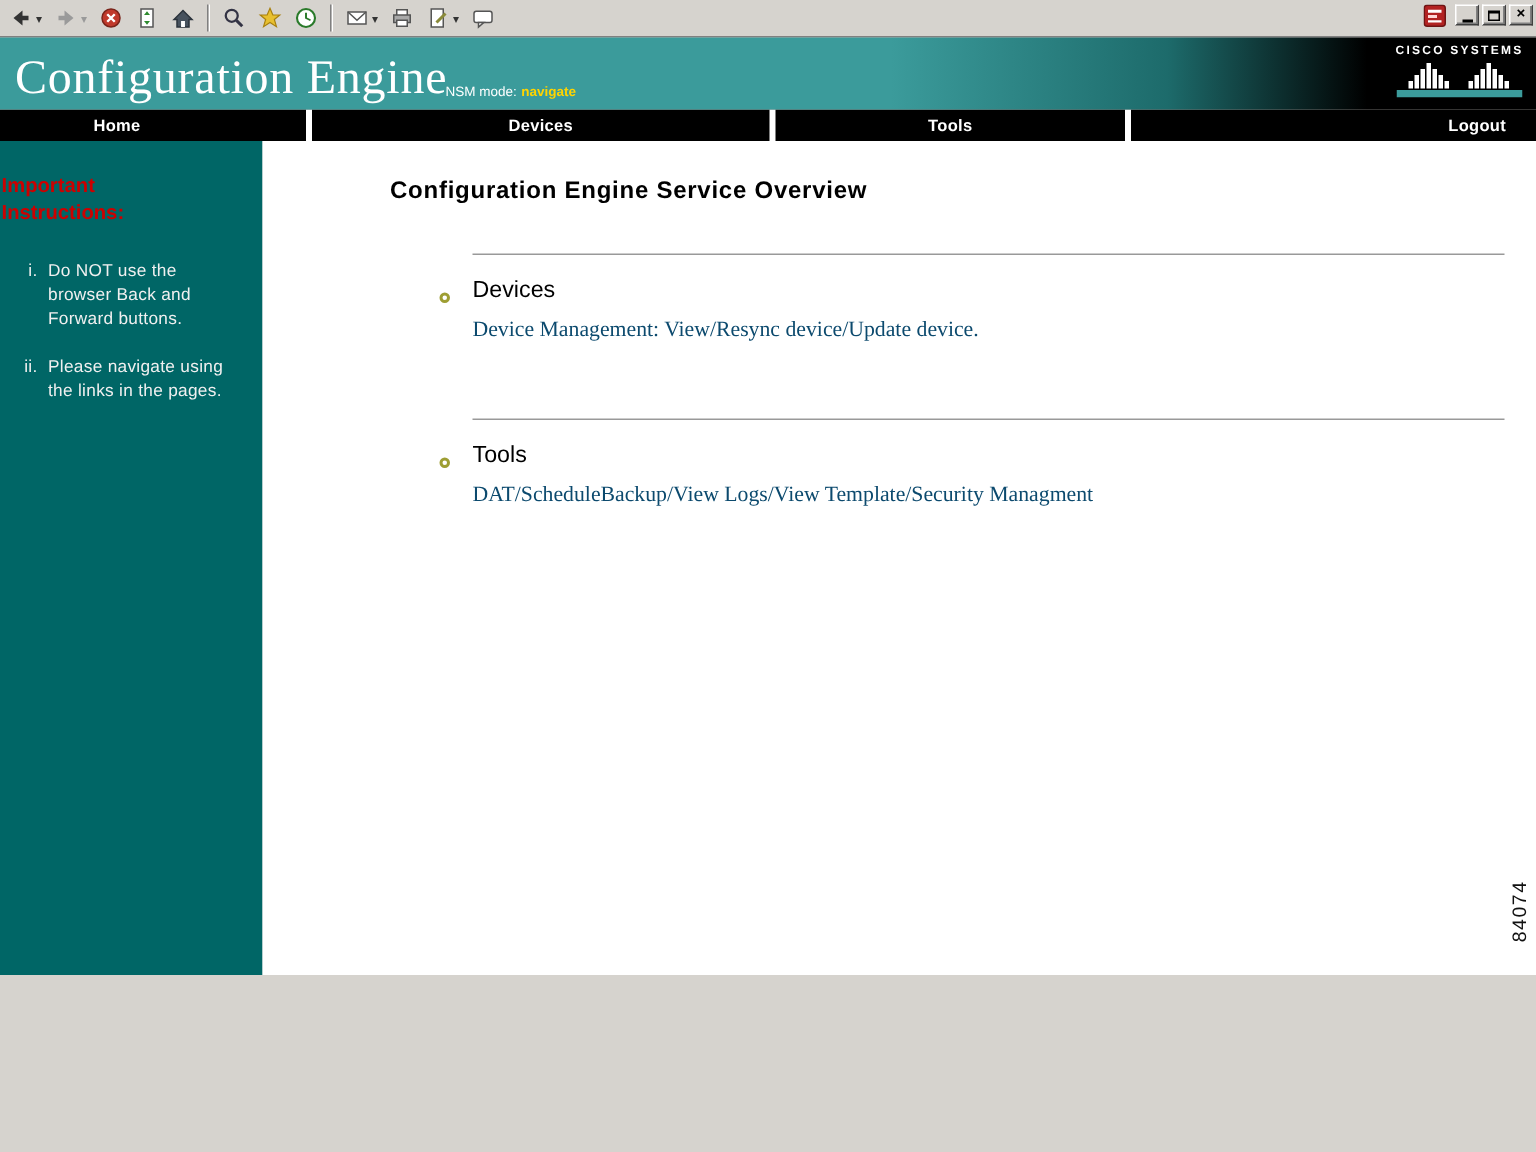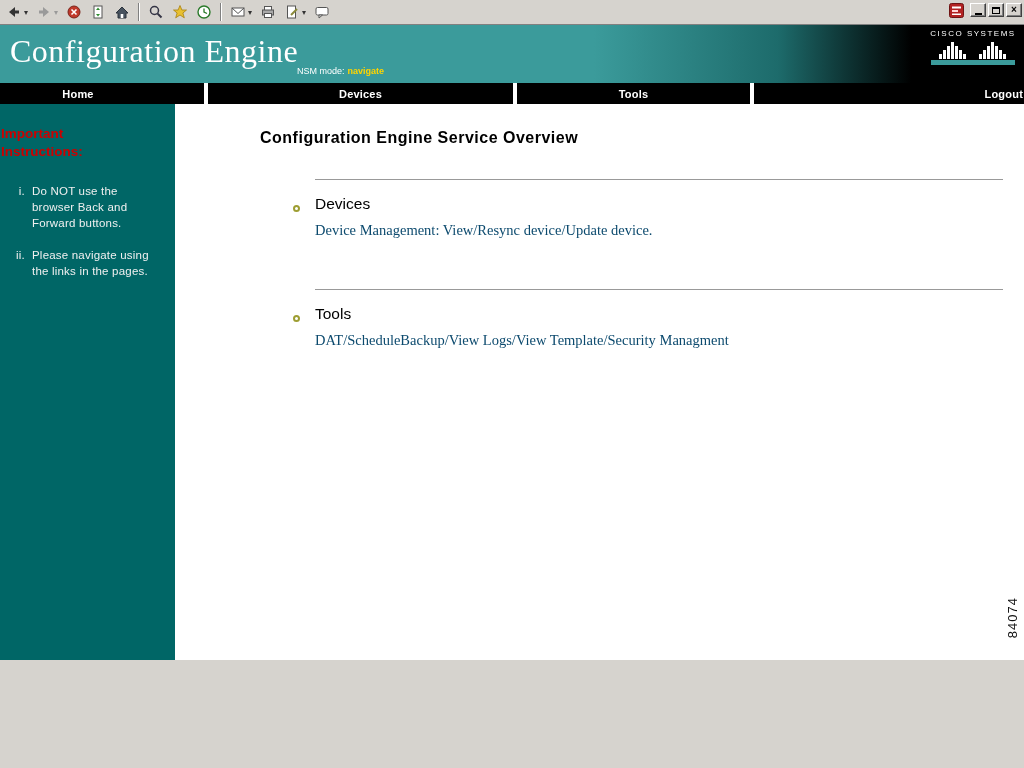--- a/index.html
+++ b/index.html
@@ -43,49 +43,49 @@
     box-shadow:inset -1px -1px 0 #808080;
     display:flex; align-items:center; justify-content:center;
     font-size:10px; font-weight:bold; line-height:1; color:#000;
     padding:0;
   }
   .min-bar { width:7px; height:2px; background:#000; margin-top:7px; }
   .restore-box { width:8px; height:7px; border:1px solid #000; border-top-width:2px; }
 
   
   .banner {
-    position:relative; height:58px; width:1024px;
+    position:relative; height:48px; width:1024px;
     background:linear-gradient(90deg,#3b9b9b 0%,#3b9b9b 58%,#1d6b6b 76%,#000 89%,#000 100%);
   }
   .banner-title {
     position:absolute; left:10px; top:8px;
     font-family:"Liberation Serif", serif;
     font-size:32px; color:#ffffff; letter-spacing:.5px;
   }
   .nsm { position:absolute; left:297px; bottom:7px; font-size:9px; color:#ffffff; }
   .nsm b { color:#ffd400; margin-left:3px; }
   .cisco { position:absolute; right:3px; top:4px; width:96px; text-align:center; }
   .cisco-text {
-    color:#fff; font-size:8px; font-weight:normal; letter-spacing:1.5px;
+    color:#fff; font-size:8px; font-weight:bold; letter-spacing:1.5px;
     white-space:nowrap; text-transform:uppercase; margin-bottom:1px;
   }
 
   
   .navbar {
     height:21px; width:1024px; background:#000;
     display:flex; align-items:stretch;
     color:#fff; font-size:11px; font-weight:bold; letter-spacing:.2px;gap:48px;
   }
   .nav-seg { display:flex; align-items:center; justify-content:center; cursor:default; }
   .seg-home { width:156px; }
   .seg-devices { width:209px; }
   .seg-tools { width:137px; }
   .nav-sep { width:4px; background:#fff; }
   .nav-fill { flex:1; }
-  .nav-logout { display:flex; align-items:center; padding-right:1px; }
+  .nav-logout { display:flex; align-items:center; padding-right:20px; }
 
   
   .content { display:flex; height:556px; width:1024px; }
 
   .sidebar {
     width:175px; background:#006666; color:#f0f0f0;
     padding-top:21px; flex-shrink:0;
   }
   .sb-heading {
     margin-left:1px; color:#cc0000; font-weight:bold;

